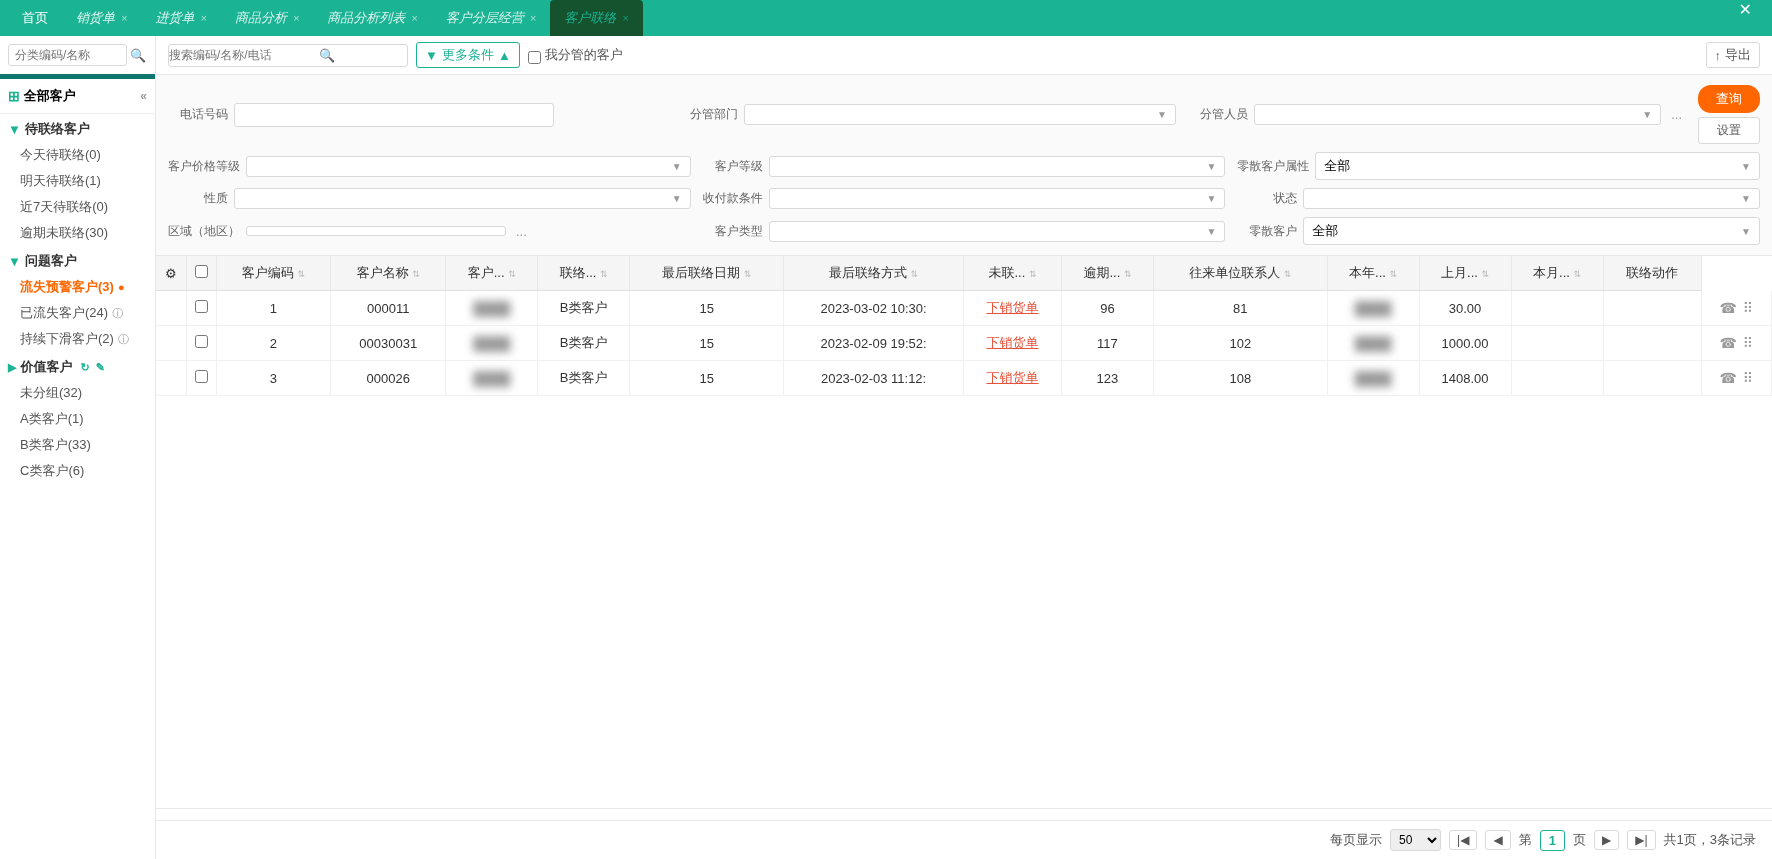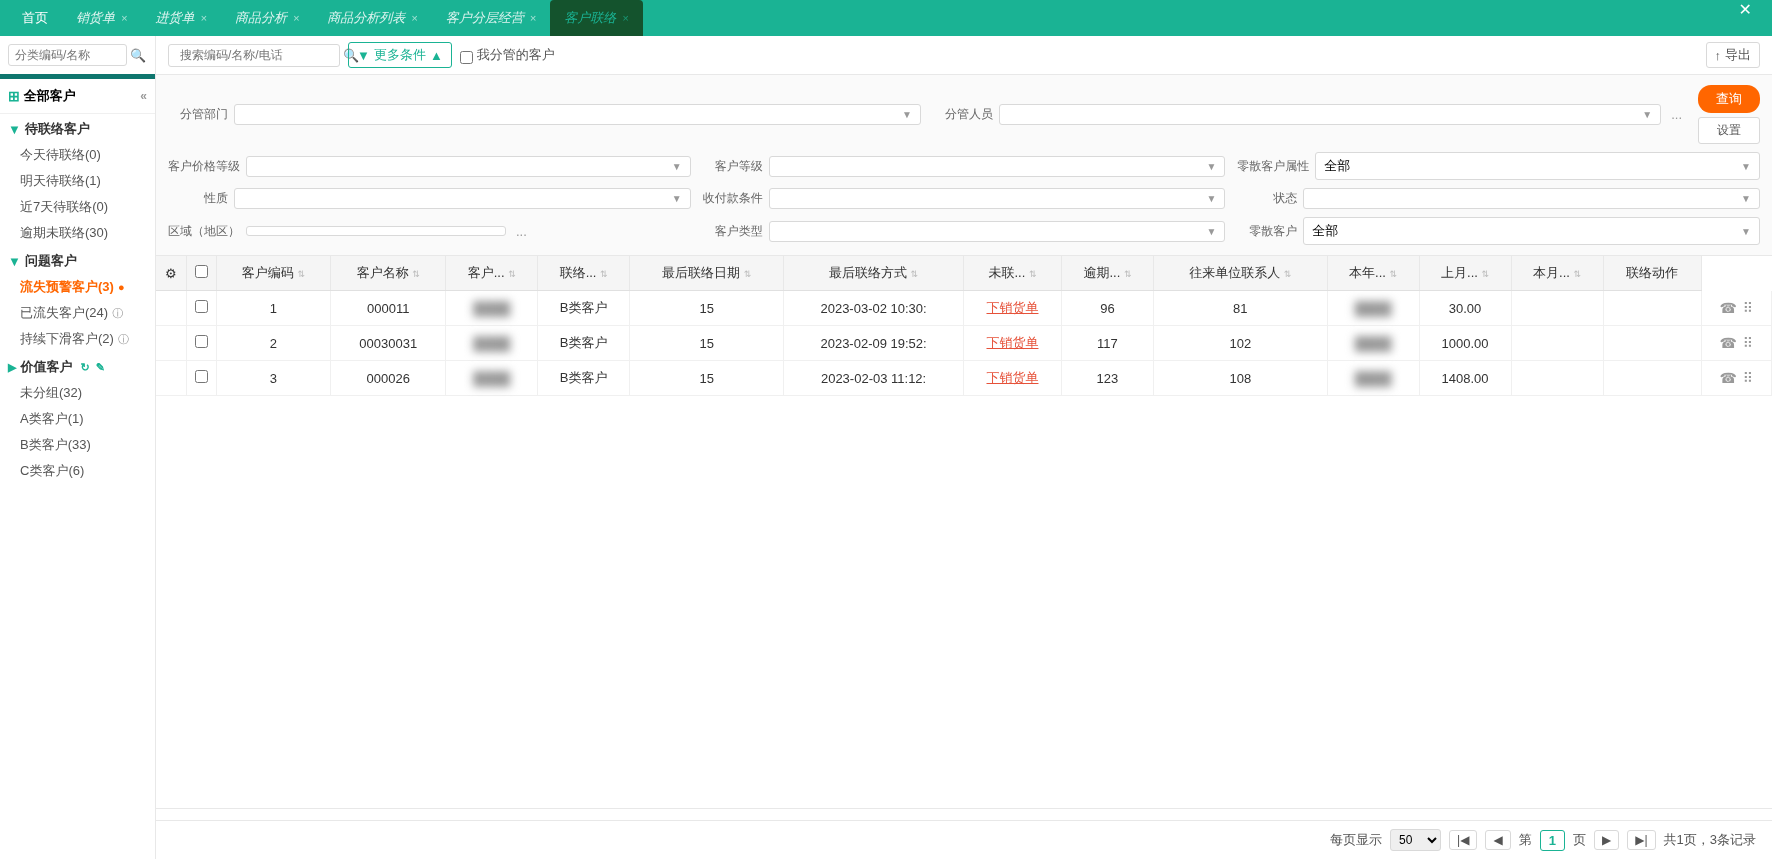--- a/index.html
+++ b/index.html
@@ -134,23 +134,23 @@
       border-bottom: 1px solid #e8e8e8;
       display: flex;
       align-items: center;
       gap: 8px;
     }
     .filter-search {
       display: flex;
       align-items: center;
       border: 1px solid #d9d9d9;
       border-radius: 3px;
-      padding: 3px 11px;
-      gap: 13px;
-      width: 172px;
+      padding: 3px 0;
+      gap: 0;
+      width: 240px;
     }
     .filter-search input {
       border: none;
       outline: none;
       font-size: 12px;
       width: 150px;
     }
     .filter-btn {
       display: flex;
       align-items: center;
@@ -458,20 +458,24 @@
       </div>
       <div class="export-btn">
         <span>↑</span>
         <span>导出</span>
       </div>
     </div>
 
     <div class="advanced-filter">
 
       <div class="filter-row">
+        <div class="filter-field">
+          <span class="filter-label">电话号码</span>
+          <input class="filter-input" type="text" style="max-width: 320px;">
+        </div>
         <div class="filter-field">
           <span class="filter-label">分管部门</span>
           <div class="filter-select">
             <span></span>
               <span class="arrow-down">▼</span>
           </div>
         </div>
         <div class="filter-field">
           <span class="filter-label">分管人员</span>
           <div class="filter-select">

